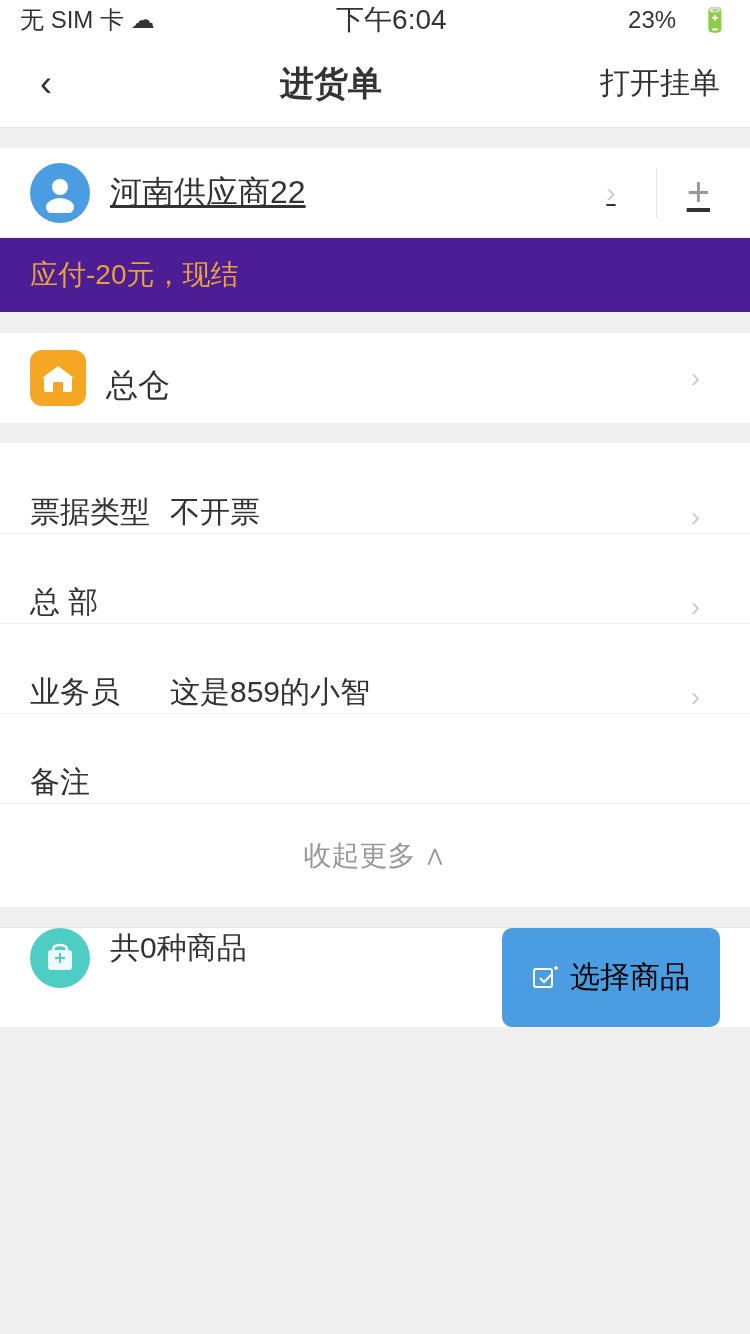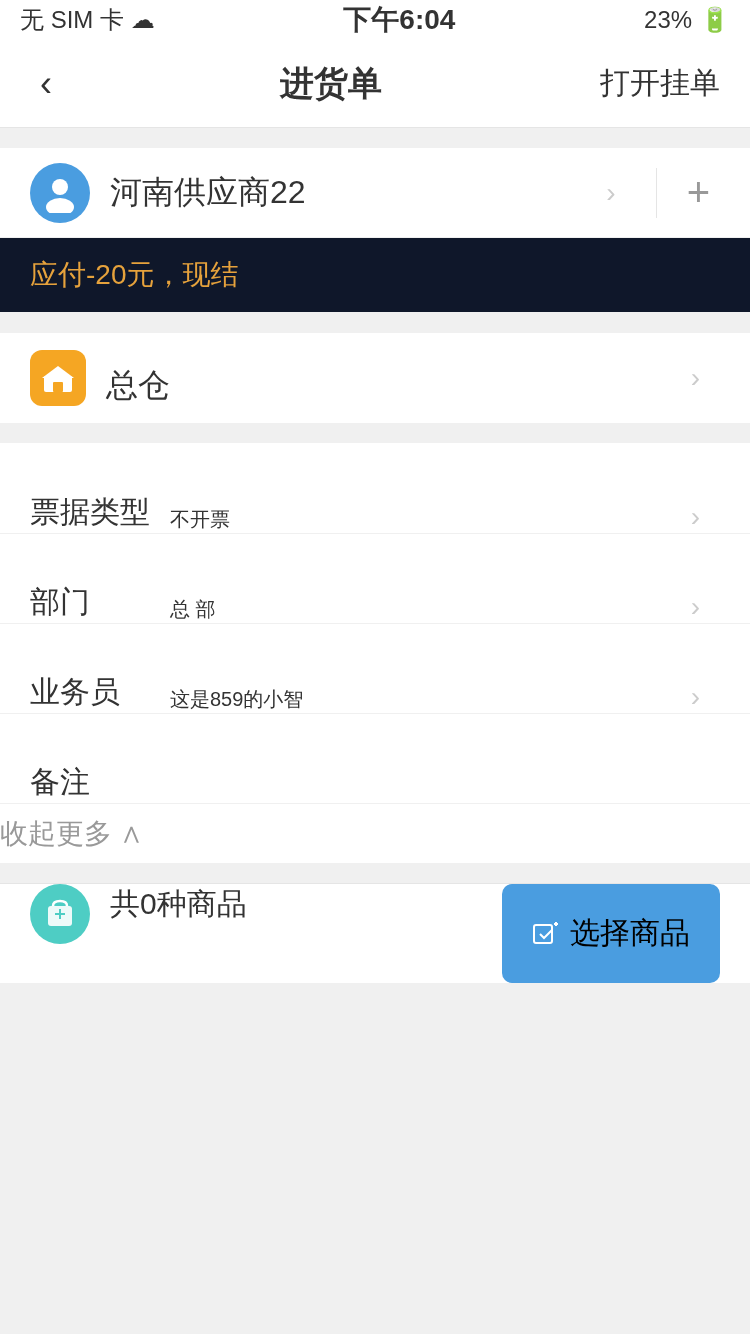--- a/index.html
+++ b/index.html
@@ -19,22 +19,22 @@
       height: 40px;
       background: #fff;
       display: flex;
       align-items: center;
       justify-content: space-between;
       padding: 0 20px;
       font-size: 24px;
       color: #333;
     }
     .status-left { display: flex; align-items: center; gap: 10px; }
-    .status-center { font-weight: 700; font-size: 28px; }
-    .status-right { display: flex; align-items: flex-end; gap: 8px; font-size: 24px; }
+    .status-center { font-weight: 400; font-size: 28px; }
+    .status-right { display: flex; align-items: flex-end; gap: 24px; font-size: 24px; }
 
     
     .nav-bar {
       width: 750px;
       height: 88px;
       background: #fff;
       display: flex;
       align-items: center;
       justify-content: space-between;
       padding: 0 30px;
@@ -69,20 +69,21 @@
       margin: 0;
     }
 
     
     .supplier-row {
       display: flex;
       align-items: center;
       padding: 0 30px;
       height: 90px;
       border-bottom: 1px solid #f0f0f0;
+      text-decoration: underline;
     }
     .supplier-avatar {
       width: 60px;
       height: 60px;
       border-radius: 50%;
       background: #4a9de0;
       display: flex;
       align-items: center;
       justify-content: center;
       margin-right: 20px;
@@ -111,21 +112,21 @@
     }
     .add-btn {
       font-size: 40px;
       color: #999;
       padding: 10px;
       cursor: pointer;
     }
 
     
     .notice-bar {
-      background: #0f172a;
+      background: #4c1d95;
       padding: 18px 30px;
       font-size: 28px;
       color: #e6a23c;
       border-bottom: 1px solid #f0f0f0;
     }
 
     
     .warehouse-row {
       display: flex;
       align-items: center;
@@ -161,34 +162,35 @@
       border-top: 1px solid #f0f0f0;
     }
     .field-label {
       width: 140px;
       font-size: 30px;
       color: #333;
       flex-shrink: 0;
     }
     .field-value {
       flex: 1;
-      font-size: 20px;
+      font-size: 30px;
       color: #333;
     }
     .field-value.placeholder {
       color: #ccc;
     }
 
     
     .collapse-row {
-      height: 60px;
+      height: 104px;
       background: #fff;
       border-top: 1px solid #f0f0f0;
       display: flex;
       align-items: center;
+      justify-content: center;
       cursor: pointer;
     }
     .collapse-text {
       font-size: 28px;
       color: #999;
     }
 
     
     .bottom-bar {
       width: 750px;
@@ -290,21 +292,20 @@
 
 <div class="card-section">
 
   <div class="field-row" style="border-top:none;">
     <span class="field-label">票据类型</span>
     <span class="field-value">不开票</span>
     <span class="chevron-right">›</span>
   </div>
 
   <div class="field-row">
-    <span class="field-label">部门</span>
     <span class="field-value">总 部</span>
     <span class="chevron-right">›</span>
   </div>
 
   <div class="field-row">
     <span class="field-label">业务员</span>
     <span class="field-value">这是859的小智</span>
     <span class="chevron-right">›</span>
   </div>
 

